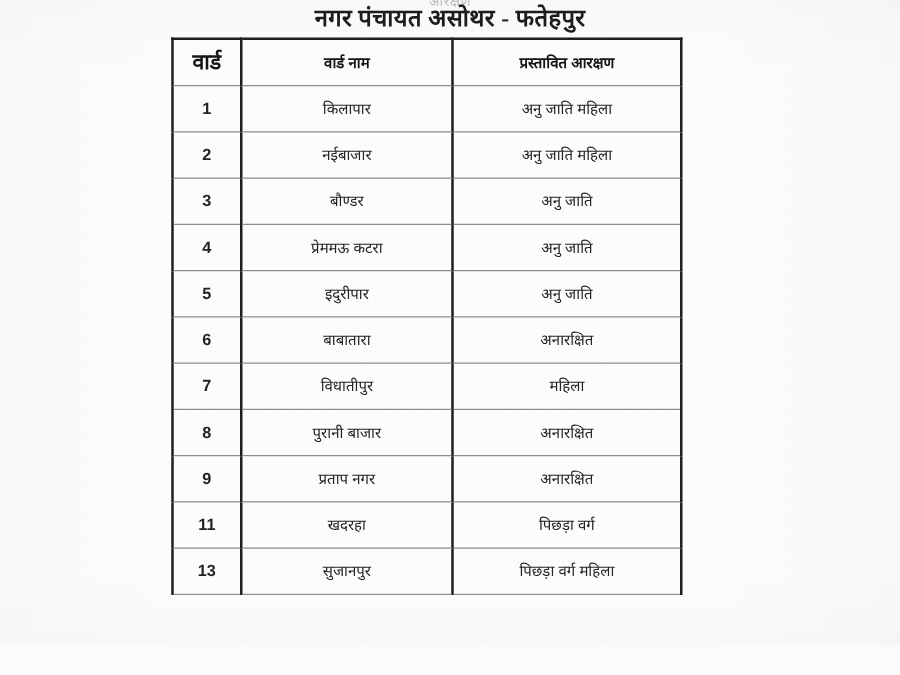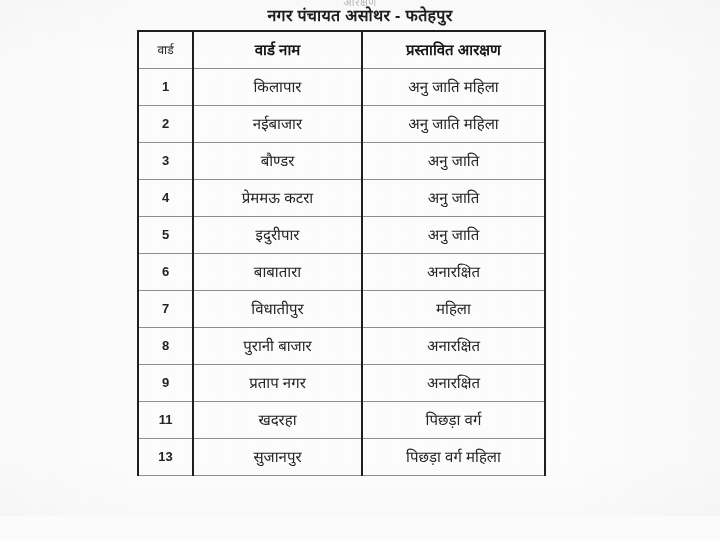--- a/index.html
+++ b/index.html
@@ -51,26 +51,27 @@
     height: 9px;
     line-height: 11px;
   }
 
   .doc-title {
     position: absolute;
     top: 5px;
     left: 0;
     width: 720px;
     text-align: center;
-    font-size: 16px;
+    font-size: 19px;
     line-height: 22px;
     font-weight: 700;
     color: #1d1d1d;
     letter-spacing: 0.3px;
     white-space: nowrap;
+    font-family: Liberation Serif, serif;
   }
 
   .ward-table-wrap {
     position: absolute;
     left: 137px;
     top: 30px;
     width: 407px;
   }
 
   table.ward-table {
@@ -80,42 +81,42 @@
   }
   table.ward-table col.c-ward   { width: 55px; }
   table.ward-table col.c-name   { width: 169px; }
   table.ward-table col.c-reserv { width: 183px; }
 
   table.ward-table td {
     height: 36px;
     padding: 0 2px;
     text-align: center;
     vertical-align: middle;
-    font-size: 15px;
+    font-size: 12px;
     line-height: 18px;
     color: #232323;
     border-top: 1px solid #8e8e8e;
     border-bottom: 1px solid #8e8e8e;
     border-left: 2px solid #1f1f1f;
     border-right: 2px solid #1f1f1f;
     white-space: nowrap;
     overflow: hidden;
   }
   table.ward-table tr.header-row td {
     font-weight: 600;
     color: #161616;
     border-top: 2px solid #1f1f1f;
   }
   table.ward-table td.cell-ward {
     font-size: 13px;
     font-weight: 600;
   }
   table.ward-table tr.header-row td.cell-ward {
-    font-size: 12px;
-    font-weight: 400;
+    font-size: 17px;
+    font-weight: 700;
   }
 </style>
 </head>
 <body>
 
 <div class="scan-page">
 
   <div class="overhead-mark">आरक्षण</div>
 
   <div class="doc-title">नगर पंचायत असोथर - फतेहपुर</div>

